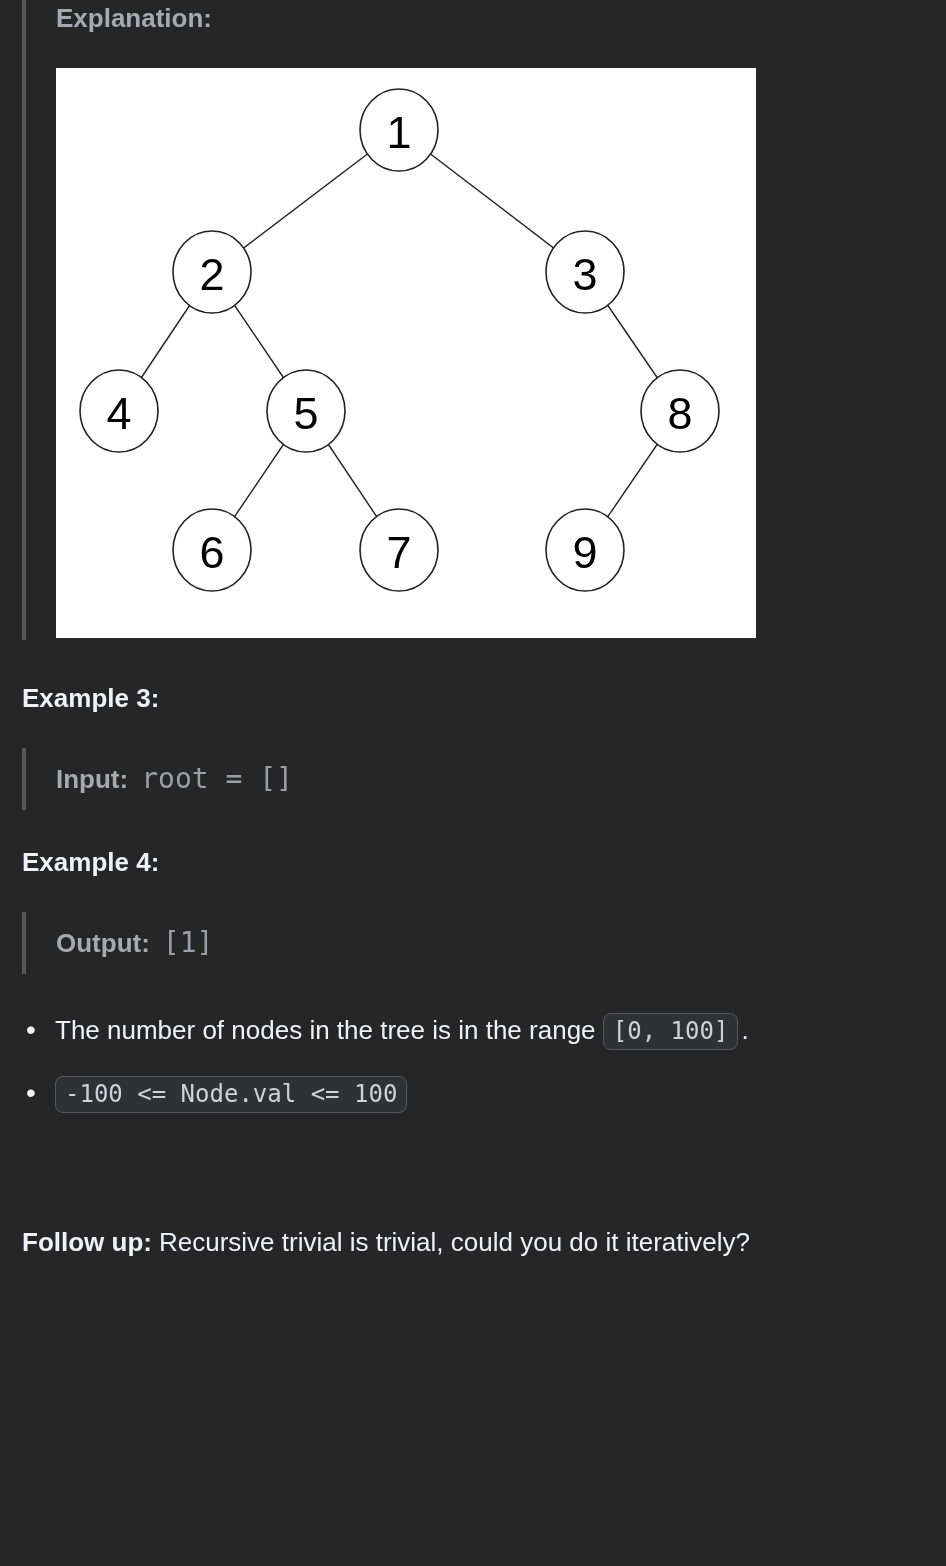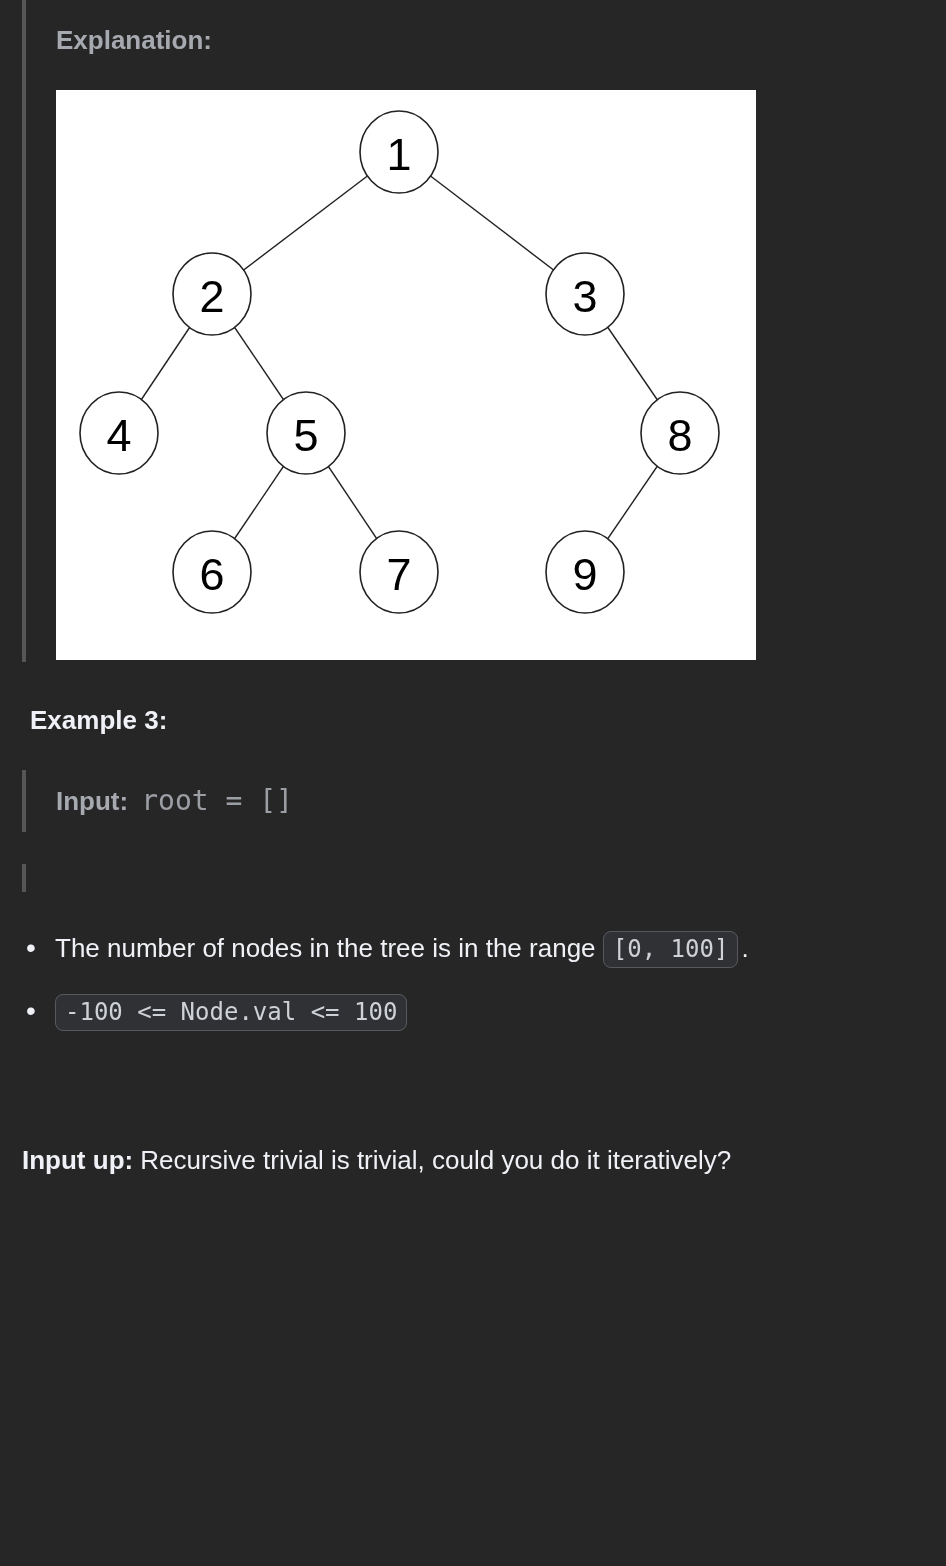--- a/index.html
+++ b/index.html
@@ -24,21 +24,21 @@
     font-size: 26px;
     overflow: hidden;
   }
   .page { padding: 0 60px 0 22px; }
 
   
   .example-block {
     border-left: 4px solid var(--quote-border);
     padding-left: 30px;
   }
-  #explanation-block { padding-top: 22px; padding-bottom: 2px; }
+  #explanation-block { padding-bottom: 2px; }
   .exp-label { margin: 0 0 32px 0; line-height: 36px; }
   .io-label, .exp-label strong {
     font-weight: bold;
     color: var(--text-muted);
   }
   .mono {
     font-family: "DejaVu Sans Mono", "Liberation Mono", monospace;
     font-size: 28px;
     color: var(--mono-text);
     margin-left: 13px;
@@ -58,21 +58,21 @@
     font-size: 45px;
     fill: #000000;
     text-anchor: middle;
     dominant-baseline: central;
   }
 
   .section-heading {
     font-weight: bold;
     font-size: 26px;
     line-height: 36px;
-    margin: 8px;
+    margin: 0;
     color: var(--text-primary);
   }
   #example3-heading { margin-top: 40px; }
   #example3-block { margin-top: 32px; padding-top: 14px; padding-bottom: 14px; }
   #example4-heading { margin-top: 34px; }
   #example4-block { margin-top: 32px; padding-top: 14px; padding-bottom: 14px; }
   .io-line { margin: 0; line-height: 34px; }
   .io-line + .io-line { margin-top: 28px; }
 
   #constraints-heading { margin-top: 104px; }
@@ -170,31 +170,35 @@
   </div>
 
   <p class="section-heading" id="example3-heading">Example 3:</p>
 
   <div class="example-block" id="example3-block">
     <p class="io-line">
       <strong class="io-label">Input:</strong><span class="mono">root = []</span>
     </p>
   </div>
 
+  <p class="section-heading" id="example4-heading">Example 4:</p>
 
   <div class="example-block" id="example4-block">
+    <p class="io-line">
+      <strong class="io-label">Output:</strong><span class="mono">[1]</span>
+    </p>
   </div>
 
 
   <ul class="constraints-list">
     <li>
       <span>The number of nodes in the tree is in the range </span><code class="chip">[0, 100]</code><span class="chip-after">.</span>
     </li>
     <li>
       <code class="chip">-100 &lt;= Node.val &lt;= 100</code>
     </li>
   </ul>
 
   <p class="followup-line">
-    <strong>Input up:</strong><span>Recursive trivial is trivial, could you do it iteratively?</span>
+    <strong>Follow up:</strong><span>Recursive trivial is trivial, could you do it iteratively?</span>
   </p>
 
 </div>
 
 </body></html>

